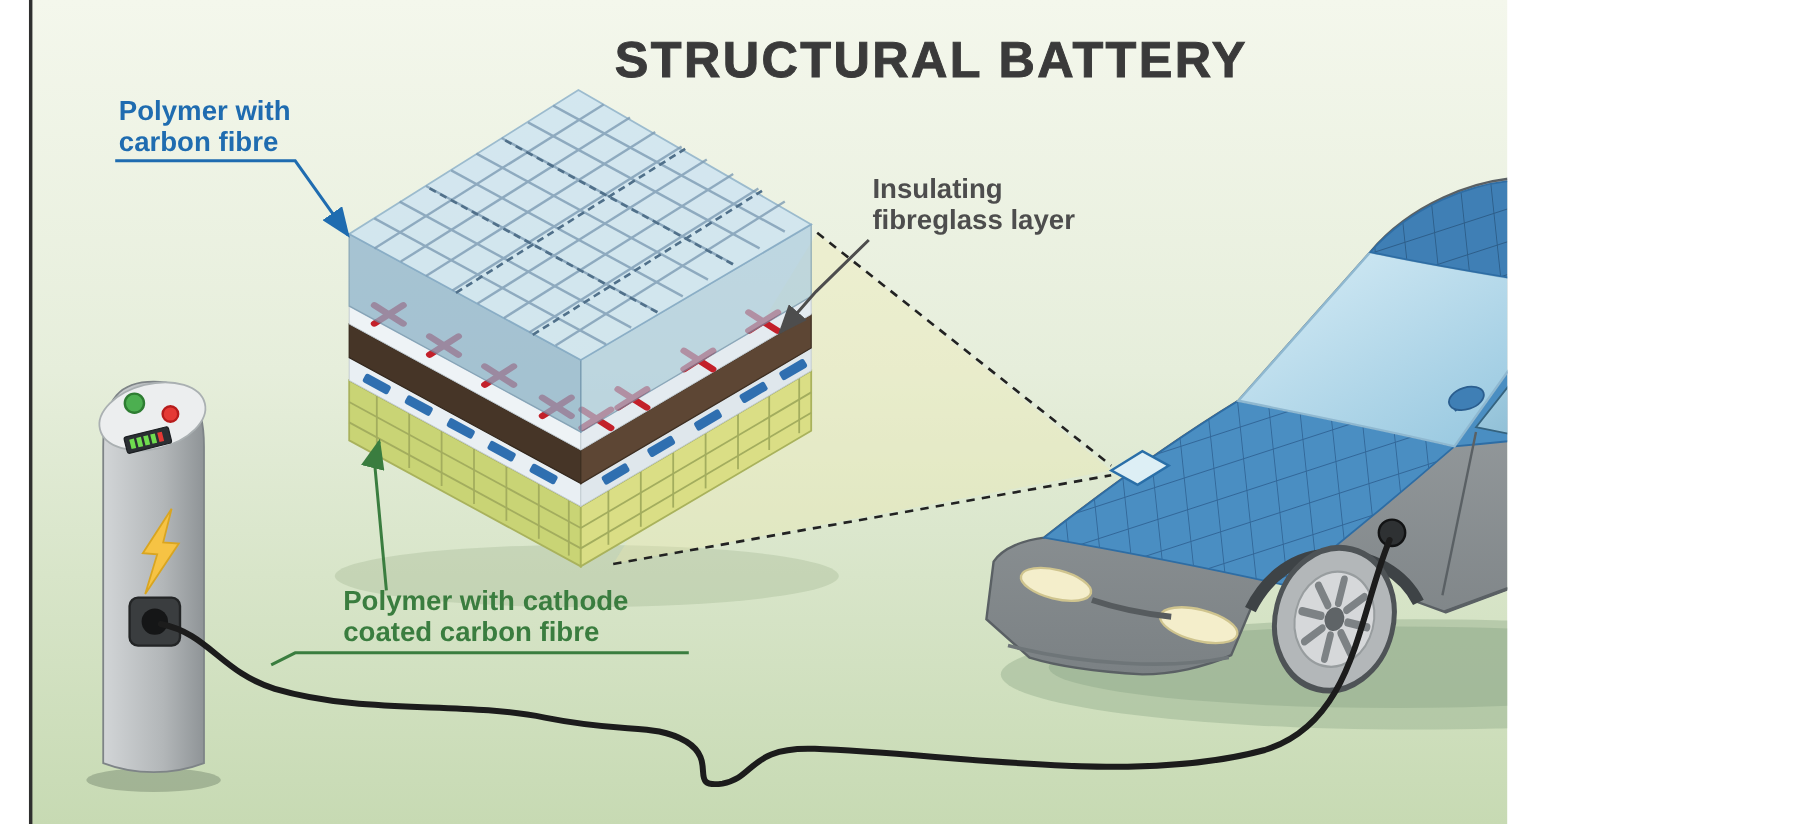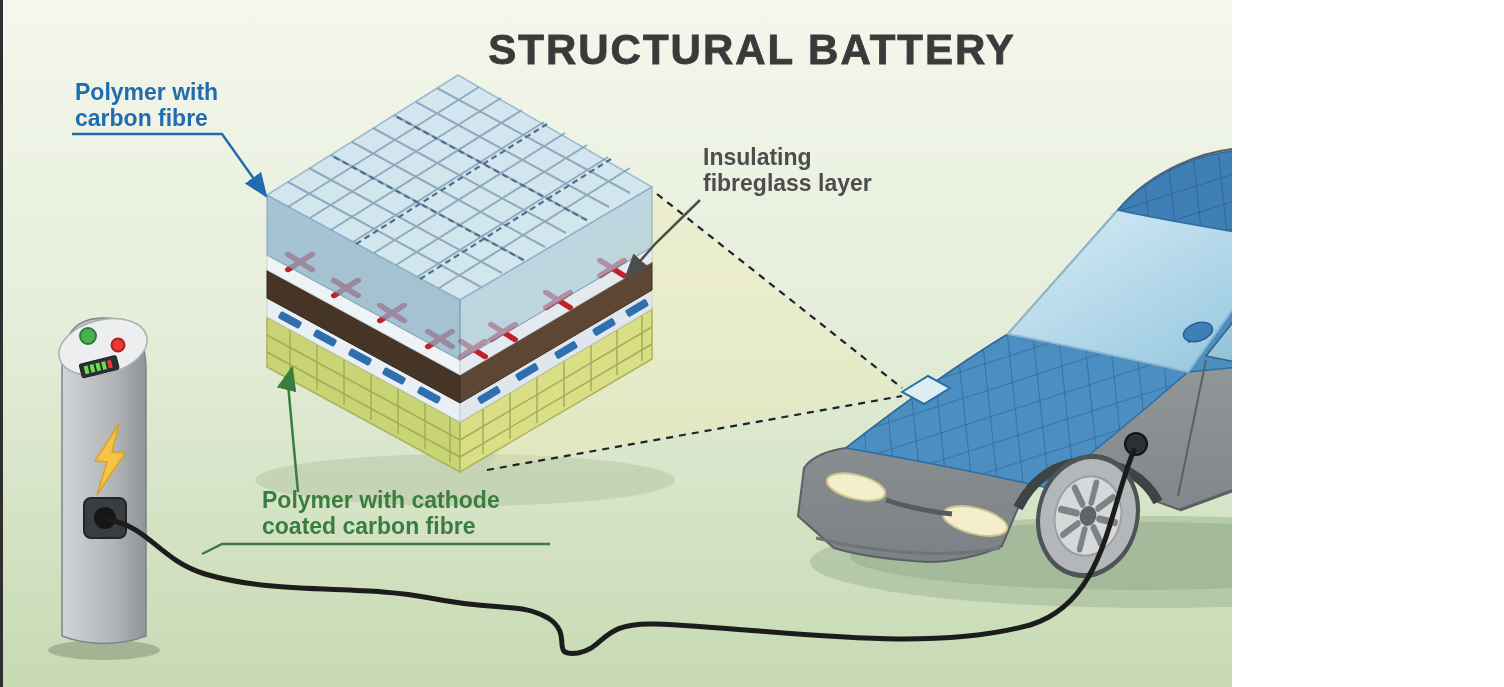--- a/index.html
+++ b/index.html
@@ -1,17 +1,17 @@
 <!DOCTYPE html>
 <html><head>
 <meta charset="utf-8">
 <style>
   html,body{margin:0;padding:0;background:#ffffff;}
   .stage{position:relative;width:1232px;height:687px;overflow:hidden;
-         font-family:"Liberation Sans", sans-serif;}
+         font-family:"Liberation Sans", sans-serif;padding-left:24px;}
   svg{display:block;}
   text{font-family:"Liberation Sans", sans-serif;}
   .title-text{font-weight:bold;letter-spacing:2px;}
   .label-text{font-weight:bold;font-size:23px;}
 </style>
 </head>
 <body>
 
 <div class="stage">
 <svg width="1504" height="687" viewBox="0 0 1504 687">

